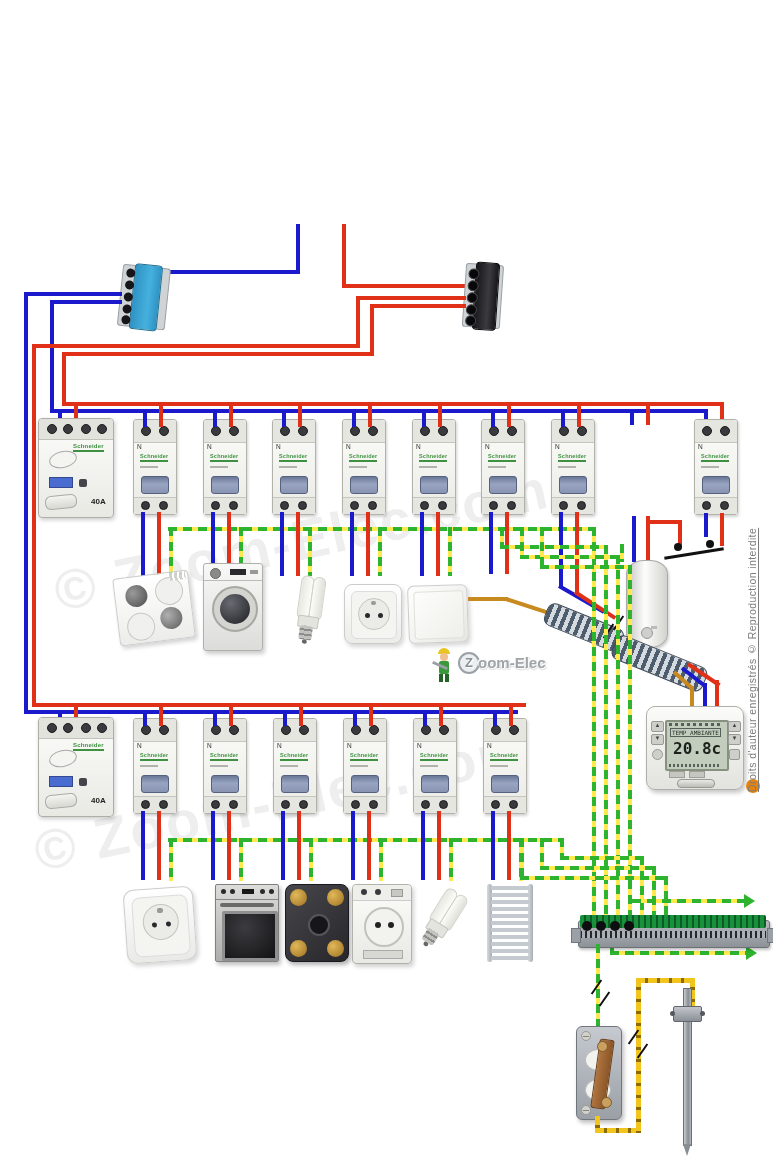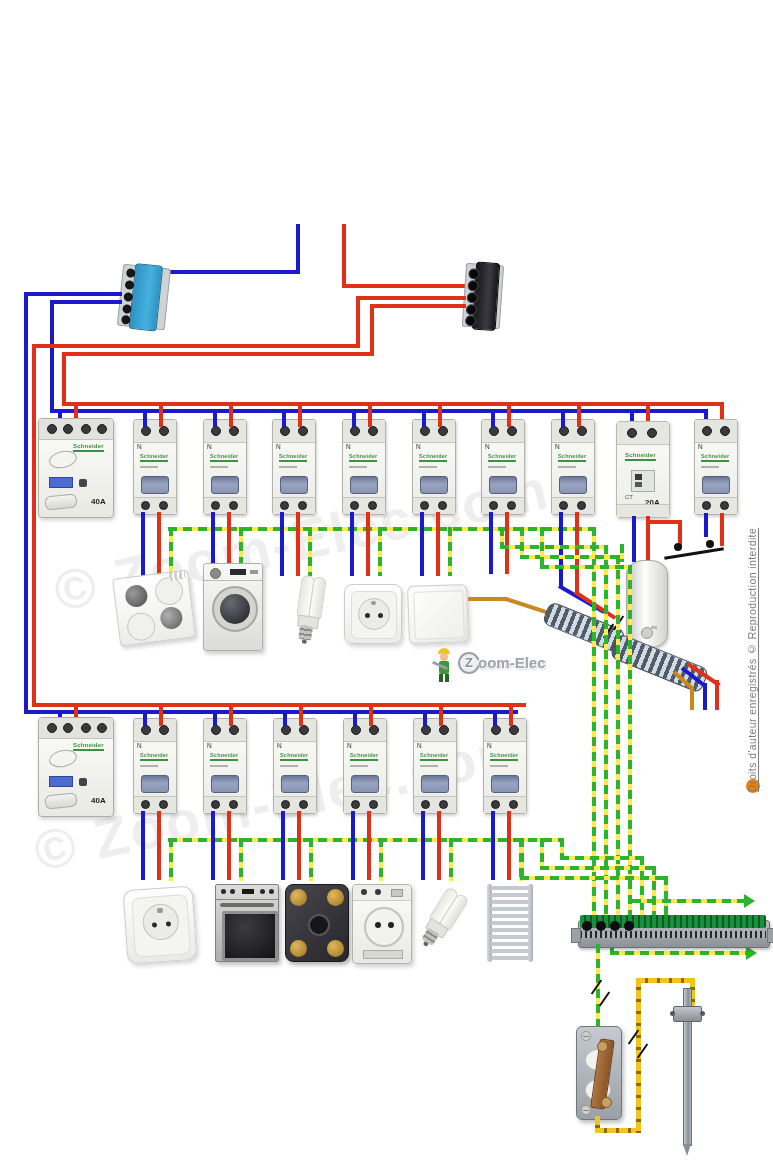--- a/index.html
+++ b/index.html
@@ -361,33 +361,20 @@
       <div class="nlab">N</div>
       <div class="schneider ngreen" style="left:6px;top:33px;font-size:5.5px;">Schneider</div>
       <div class="tinybar" style="left:6px;top:46px;width:18px;"></div>
       <div class="toggle" style="left:7px;top:56px;"></div>
       <div class="botzone"></div>
       <div class="term" style="left:7px;top:81px;width:7px;height:7px;"></div>
       <div class="term" style="left:25px;top:81px;width:7px;height:7px;"></div>
     </div>
     </div>
 
-  <div class="device" style="left:616px;top:421px;width:52px;height:95px;">
-    <div class="abs" style="left:0;top:0;right:0;height:22px;background:#e6e6e0;border-bottom:1px solid #c6c6c0;border-radius:3px 3px 0 0;"></div>
-    <div class="term" style="left:10px;top:6px;"></div>
-    <div class="term" style="left:30px;top:6px;"></div>
-    <div class="schneider ngreen" style="left:8px;top:30px;">Schneider</div>
-    <div class="abs" style="left:14px;top:48px;width:22px;height:20px;background:#e2e6e2;border:1px solid #a8aca8;">
-      <div class="abs" style="left:3px;top:3px;width:7px;height:6px;background:#3a3a3e;"></div>
-      <div class="abs" style="left:3px;top:11px;width:7px;height:5px;background:#55555c;"></div>
-    </div>
-    <div class="abs" style="left:8px;top:72px;font-size:6px;color:#555;">CT</div>
-    <div class="rating" style="left:28px;top:76px;">20A</div>
-    <div class="abs" style="left:0;bottom:0;right:0;height:12px;background:#e6e6e0;border-top:1px solid #c6c6c0;"></div>
-  </div>
 
   <div class="wv blue" style="left:632px;top:516px;height:46px;"></div>
   <div class="wv red" style="left:646px;top:516px;height:46px;"></div>
   <div class="earthv" style="left:620px;top:544px;height:18px;"></div>
 
   <div class="wh red" style="left:650px;top:520px;width:32px;"></div>
   <div class="wv red" style="left:678px;top:520px;height:28px;"></div>
   <div class="wv red" style="left:720px;top:513px;height:33px;"></div>
   <div class="wv blue" style="left:704px;top:513px;height:24px;"></div>
   <div class="abs" style="left:664px;top:552px;width:60px;height:2.5px;background:#111;transform:rotate(-9deg);"></div>
@@ -454,20 +441,37 @@
   <div class="brk" style="left:600px;top:630px;"></div>
   <div class="brk" style="left:610px;top:622px;"></div>
 
   <div class="diagw red" style="left:688px;top:662px;width:38px;transform:rotate(34deg);"></div>
   <div class="diagw blue" style="left:682px;top:666px;width:30px;transform:rotate(38deg);"></div>
   <div class="diagw orange" style="left:674px;top:670px;width:24px;transform:rotate(42deg);"></div>
   <div class="wv red" style="left:715px;top:680px;height:30px;"></div>
   <div class="wv blue" style="left:703px;top:683px;height:27px;"></div>
   <div class="wv orange" style="left:690px;top:686px;height:24px;"></div>
 
+  <div class="abs" style="left:646px;top:706px;width:96px;height:82px;background:linear-gradient(#fbfbf9,#e2e2de);border:1px solid #b0b0aa;border-radius:9px;box-shadow:2px 3px 4px rgba(0,0,0,.22);">
+    <div class="abs" style="left:18px;top:13px;width:60px;height:47px;background:#c2cdbd;border:2px solid #86917f;border-radius:2px;">
+      <div class="abs" style="left:2px;top:1px;width:52px;height:3px;background:repeating-linear-gradient(90deg,#55605a 0 3px,transparent 3px 6px);"></div>
+      <div class="lcdtxt abs" style="left:3px;top:6px;font-size:6px;color:#2a2f28;border:1px solid #55605a;padding:0 1px;">TEMP AMBIANTE</div>
+      <div class="lcdtxt abs" style="left:6px;top:17px;font-size:16px;font-weight:bold;color:#1c211b;">20.8c</div>
+      <div class="abs" style="left:2px;bottom:2px;width:52px;height:3px;background:repeating-linear-gradient(90deg,#55605a 0 2px,transparent 2px 4px);"></div>
+    </div>
+    <div class="abs" style="left:4px;top:14px;width:11px;height:9px;background:#cfcfca;border:1px solid #999;border-radius:2px;font-size:6px;text-align:center;color:#444;">▲</div>
+    <div class="abs" style="left:4px;top:27px;width:11px;height:9px;background:#cfcfca;border:1px solid #999;border-radius:2px;font-size:6px;text-align:center;color:#444;">▼</div>
+    <div class="abs" style="left:5px;top:42px;width:9px;height:9px;border-radius:50%;background:#cfcfca;border:1px solid #999;"></div>
+    <div class="abs" style="left:81px;top:14px;width:11px;height:9px;background:#cfcfca;border:1px solid #999;border-radius:2px;font-size:6px;text-align:center;color:#444;">▲</div>
+    <div class="abs" style="left:81px;top:27px;width:11px;height:9px;background:#cfcfca;border:1px solid #999;border-radius:2px;font-size:6px;text-align:center;color:#444;">▼</div>
+    <div class="abs" style="left:82px;top:42px;width:9px;height:9px;background:#cfcfca;border:1px solid #999;border-radius:2px;"></div>
+    <div class="abs" style="left:22px;top:64px;width:14px;height:5px;background:#c6c6c0;border:1px solid #a0a09a;"></div>
+    <div class="abs" style="left:42px;top:64px;width:14px;height:5px;background:#c6c6c0;border:1px solid #a0a09a;"></div>
+    <div class="abs" style="left:30px;top:72px;width:36px;height:7px;background:linear-gradient(#e8e8e4,#bdbdb8);border:1px solid #9a9a94;border-radius:4px;"></div>
+  </div>
 
   <div class="earthv" style="left:592px;top:527px;height:391px;"></div>
   <div class="earthv" style="left:500px;top:527px;height:22px;"></div>
   <div class="earthh" style="left:500px;top:545px;width:108px;"></div>
   <div class="earthv" style="left:604px;top:545px;height:373px;"></div>
   <div class="earthv" style="left:520px;top:527px;height:32px;"></div>
   <div class="earthh" style="left:520px;top:555px;width:100px;"></div>
   <div class="earthv" style="left:616px;top:555px;height:363px;"></div>
   <div class="earthv" style="left:540px;top:527px;height:42px;"></div>
   <div class="earthh" style="left:540px;top:565px;width:92px;"></div>

